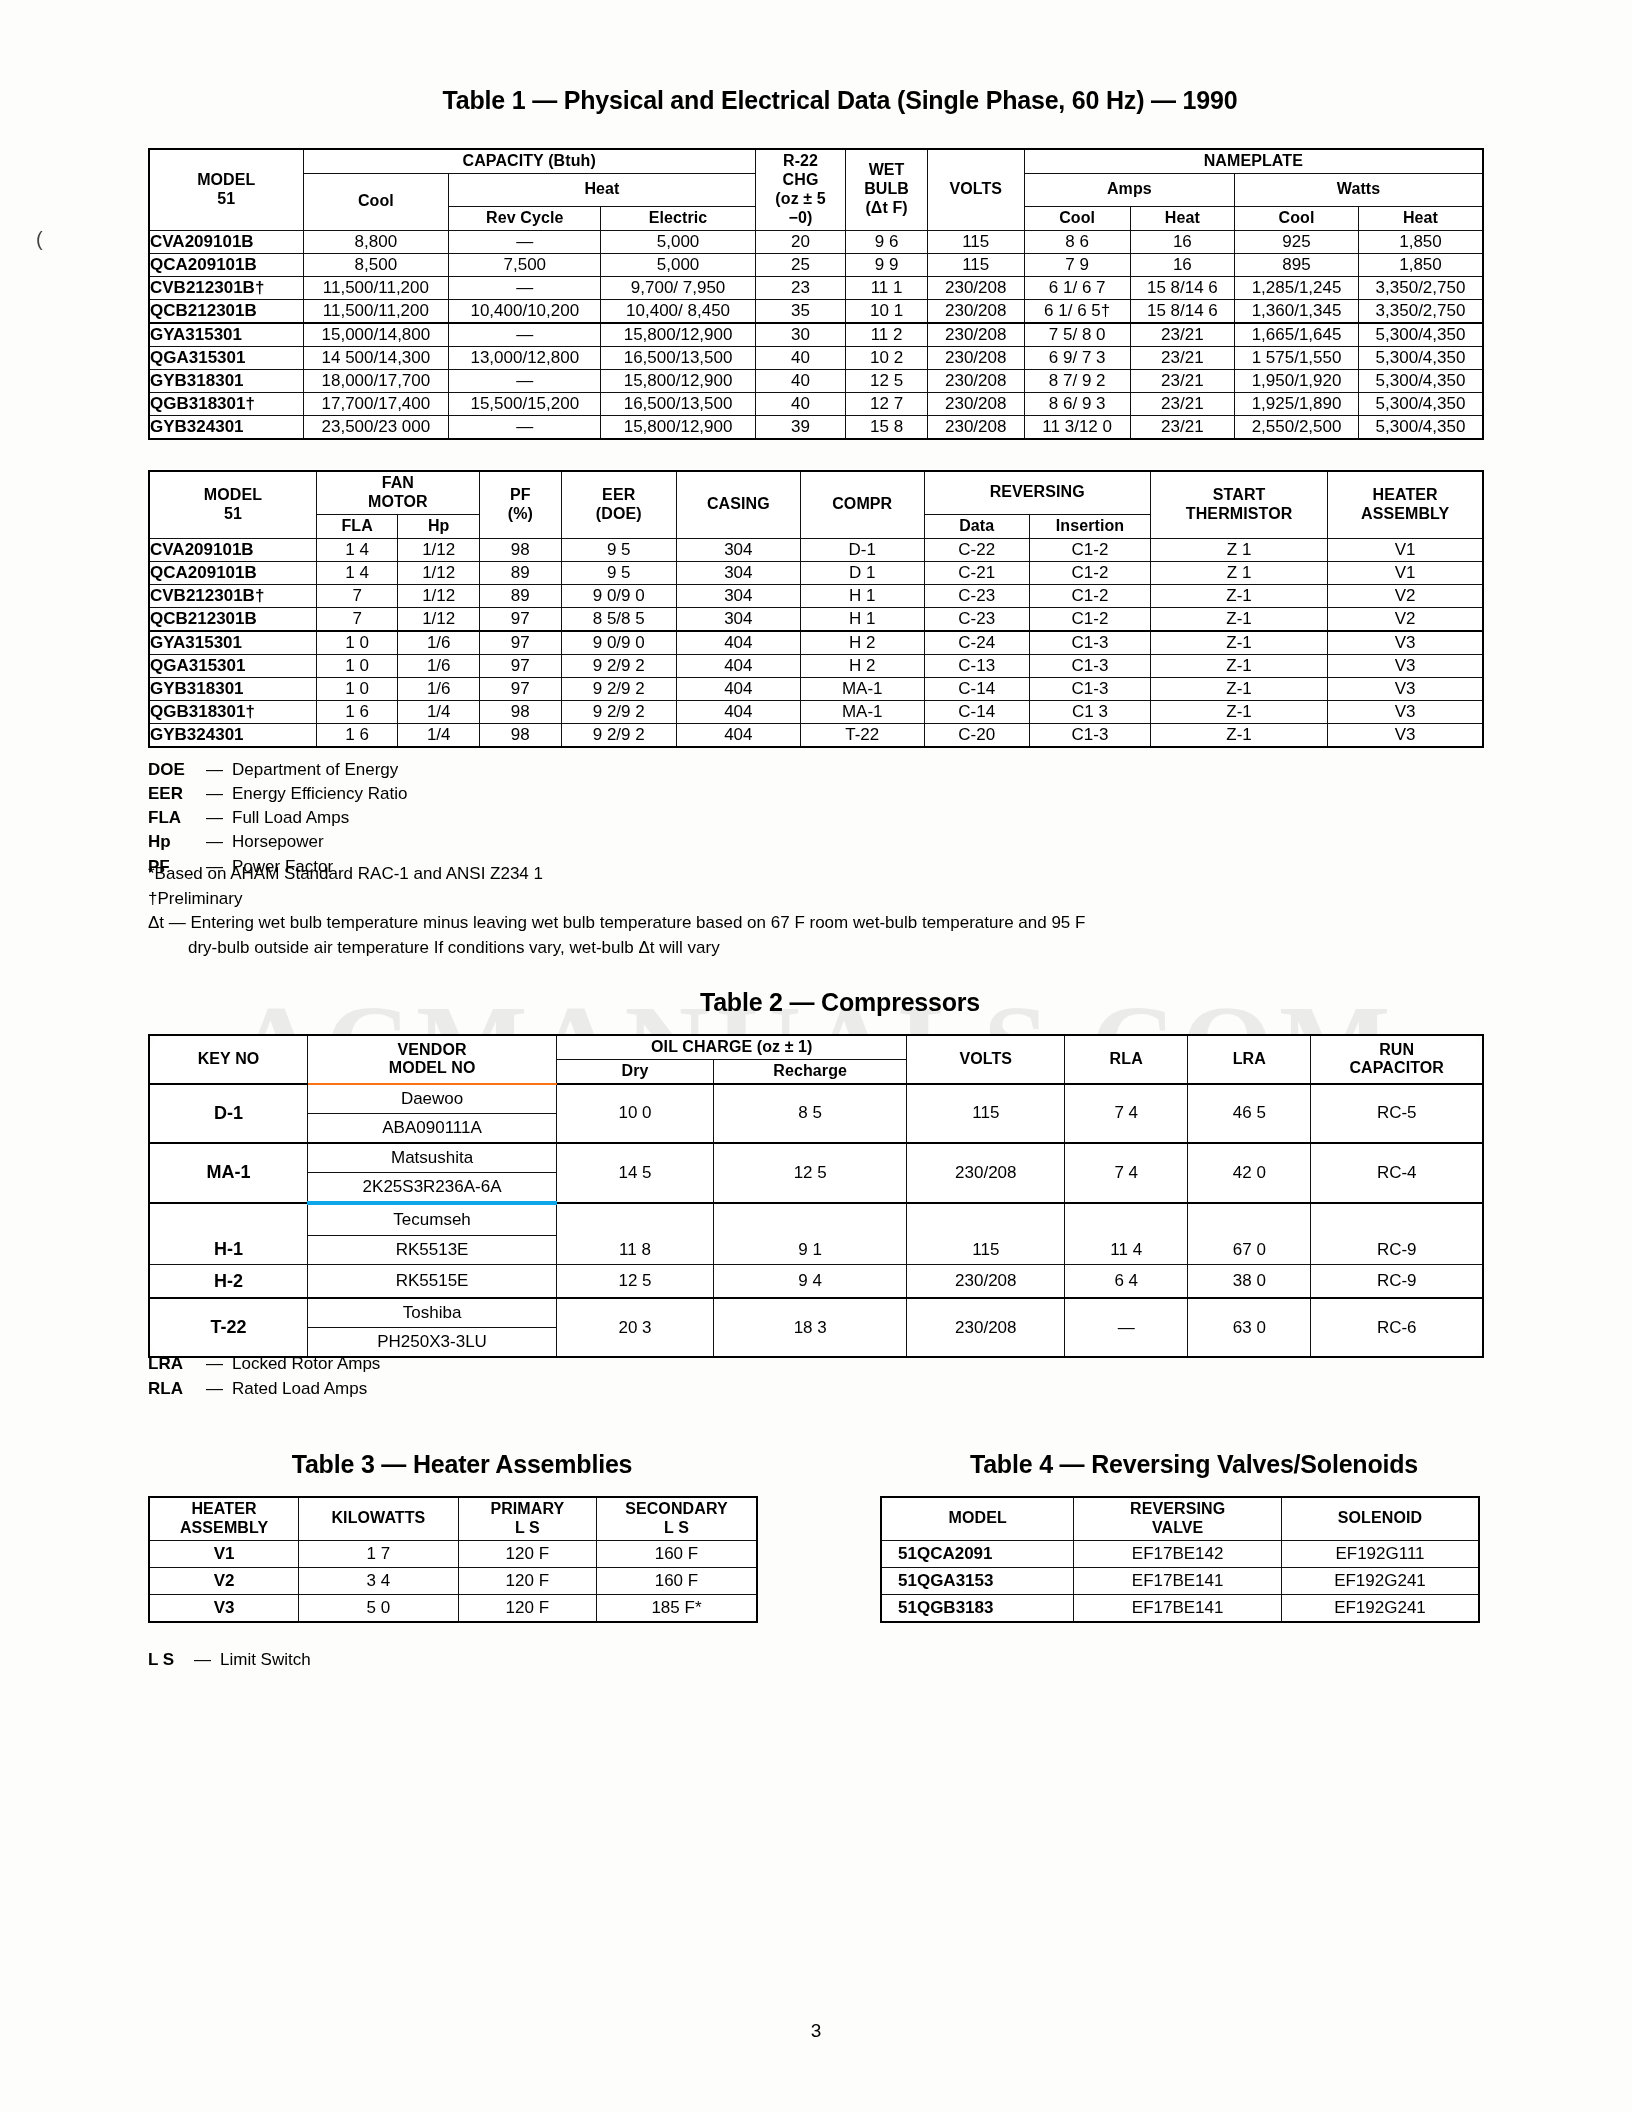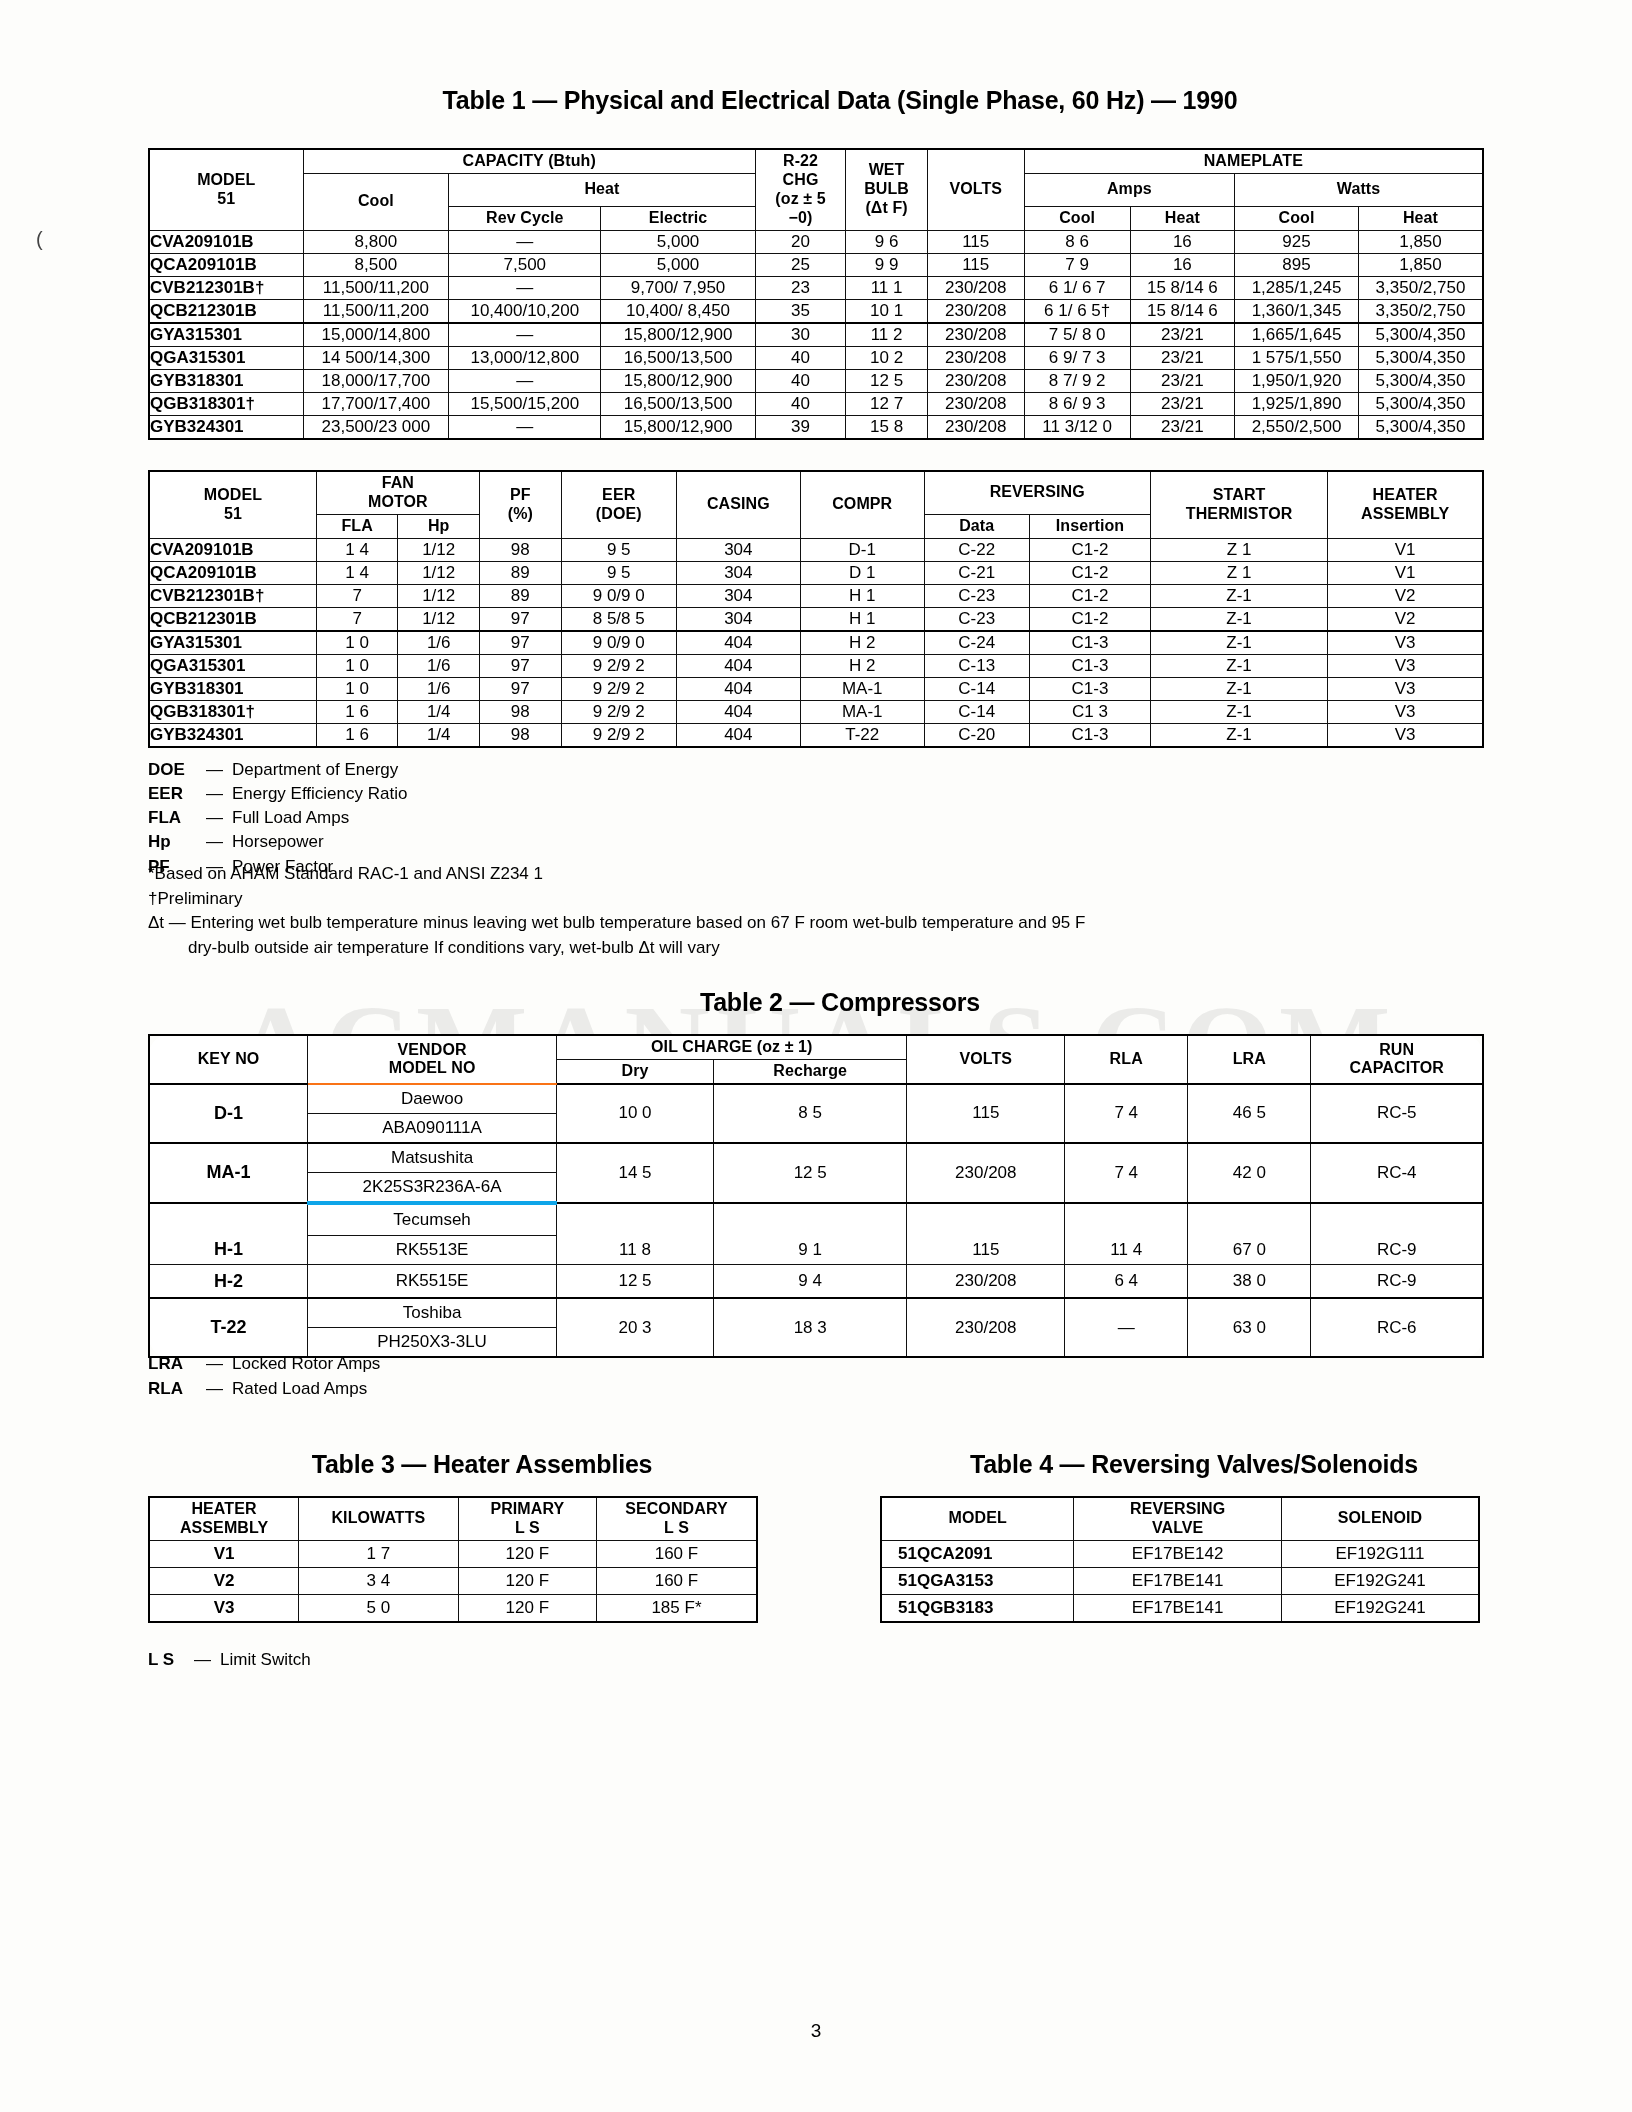--- a/index.html
+++ b/index.html
@@ -38,21 +38,21 @@
   }
   .title {
     text-align: center;
     font-weight: bold;
     font-size: 25px;
     letter-spacing: -0.2px;
     margin-left: 24px;
   }
   #t1-title { position:absolute; top:86px; left:0; width:1632px; }
   #t2-title { position:absolute; top:988px; left:0; width:1632px; }
-  #t3-title { position:absolute; top:1450px; left:148px; width:620px; }
+  #t3-title { position:absolute; top:1450px; left:128px; width:620px; }
   #t4-title { position:absolute; top:1450px; left:860px; width:620px; }
 
   table.grid {
     border-collapse: collapse;
     font-size: 17px;
     background: #fff;
   }
   table.grid th, table.grid td {
     border: 1px solid #111;
     padding: 1px 5px;

